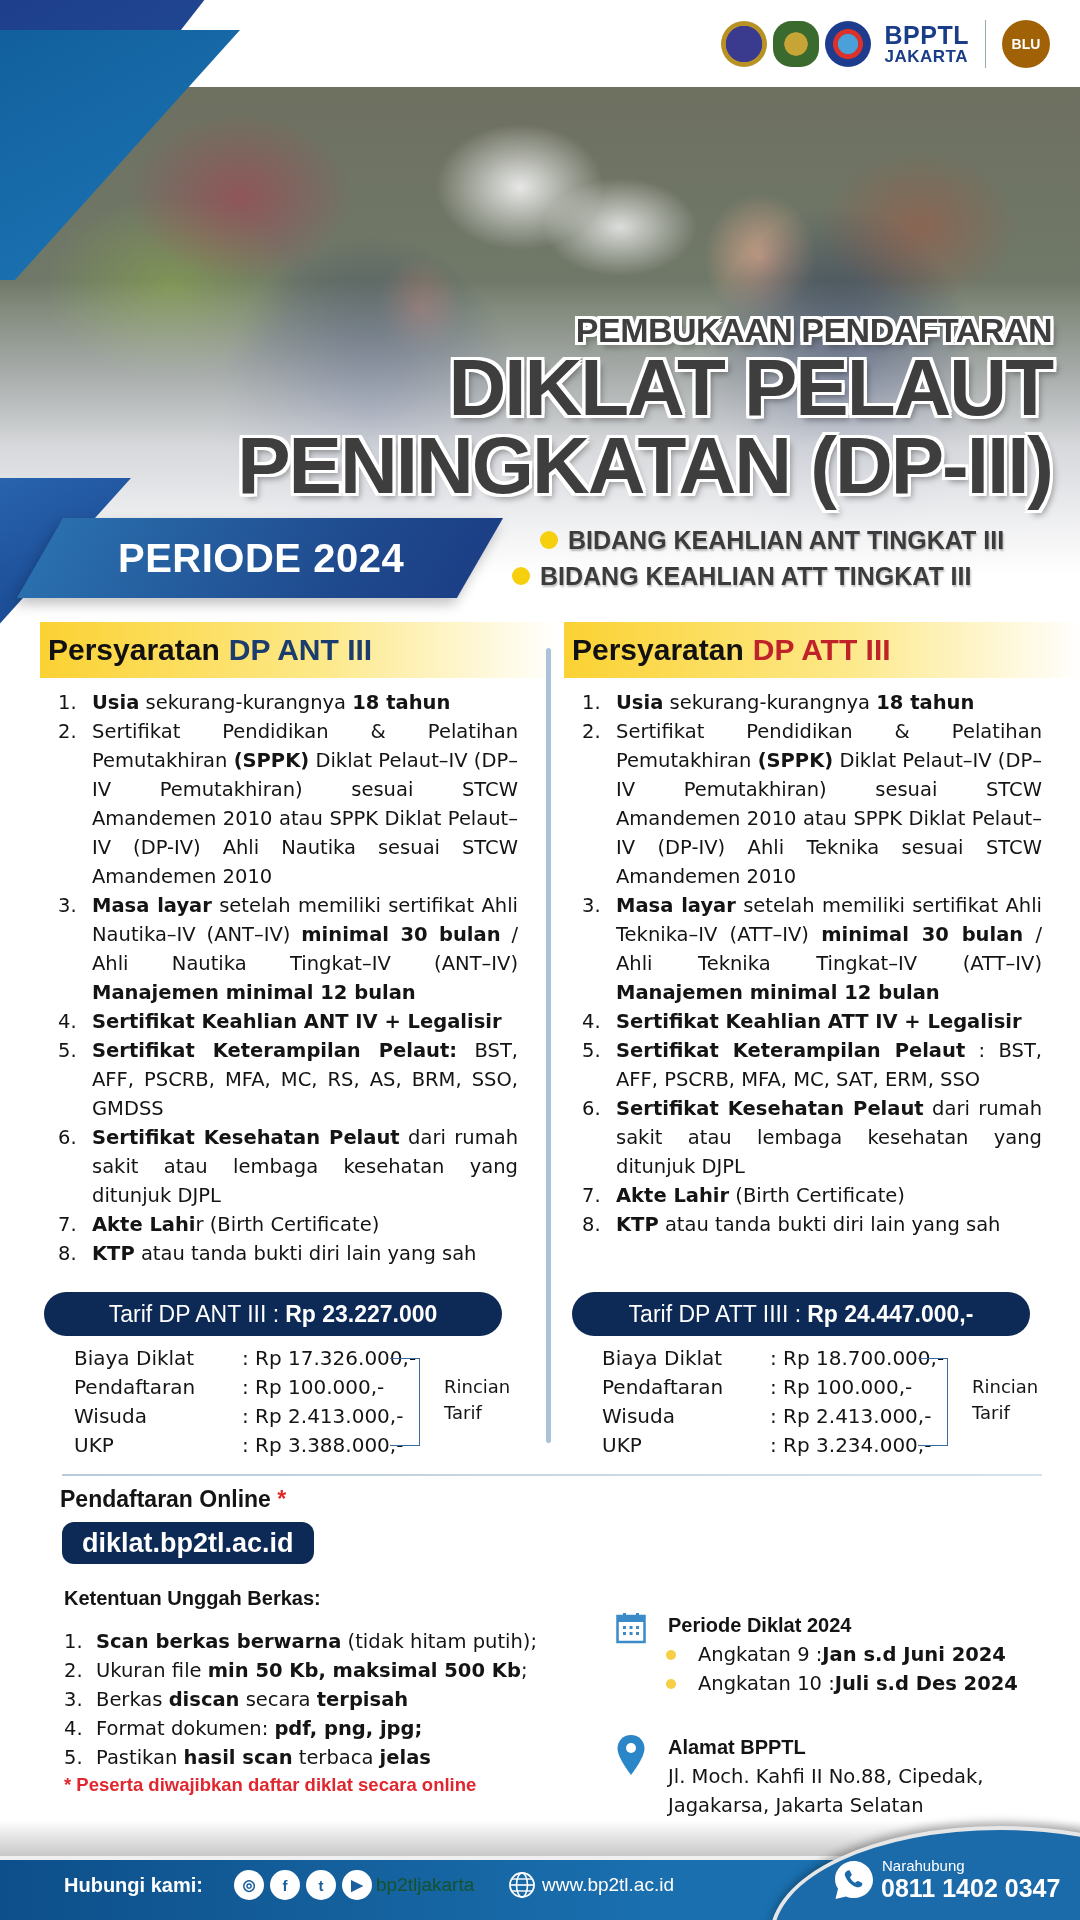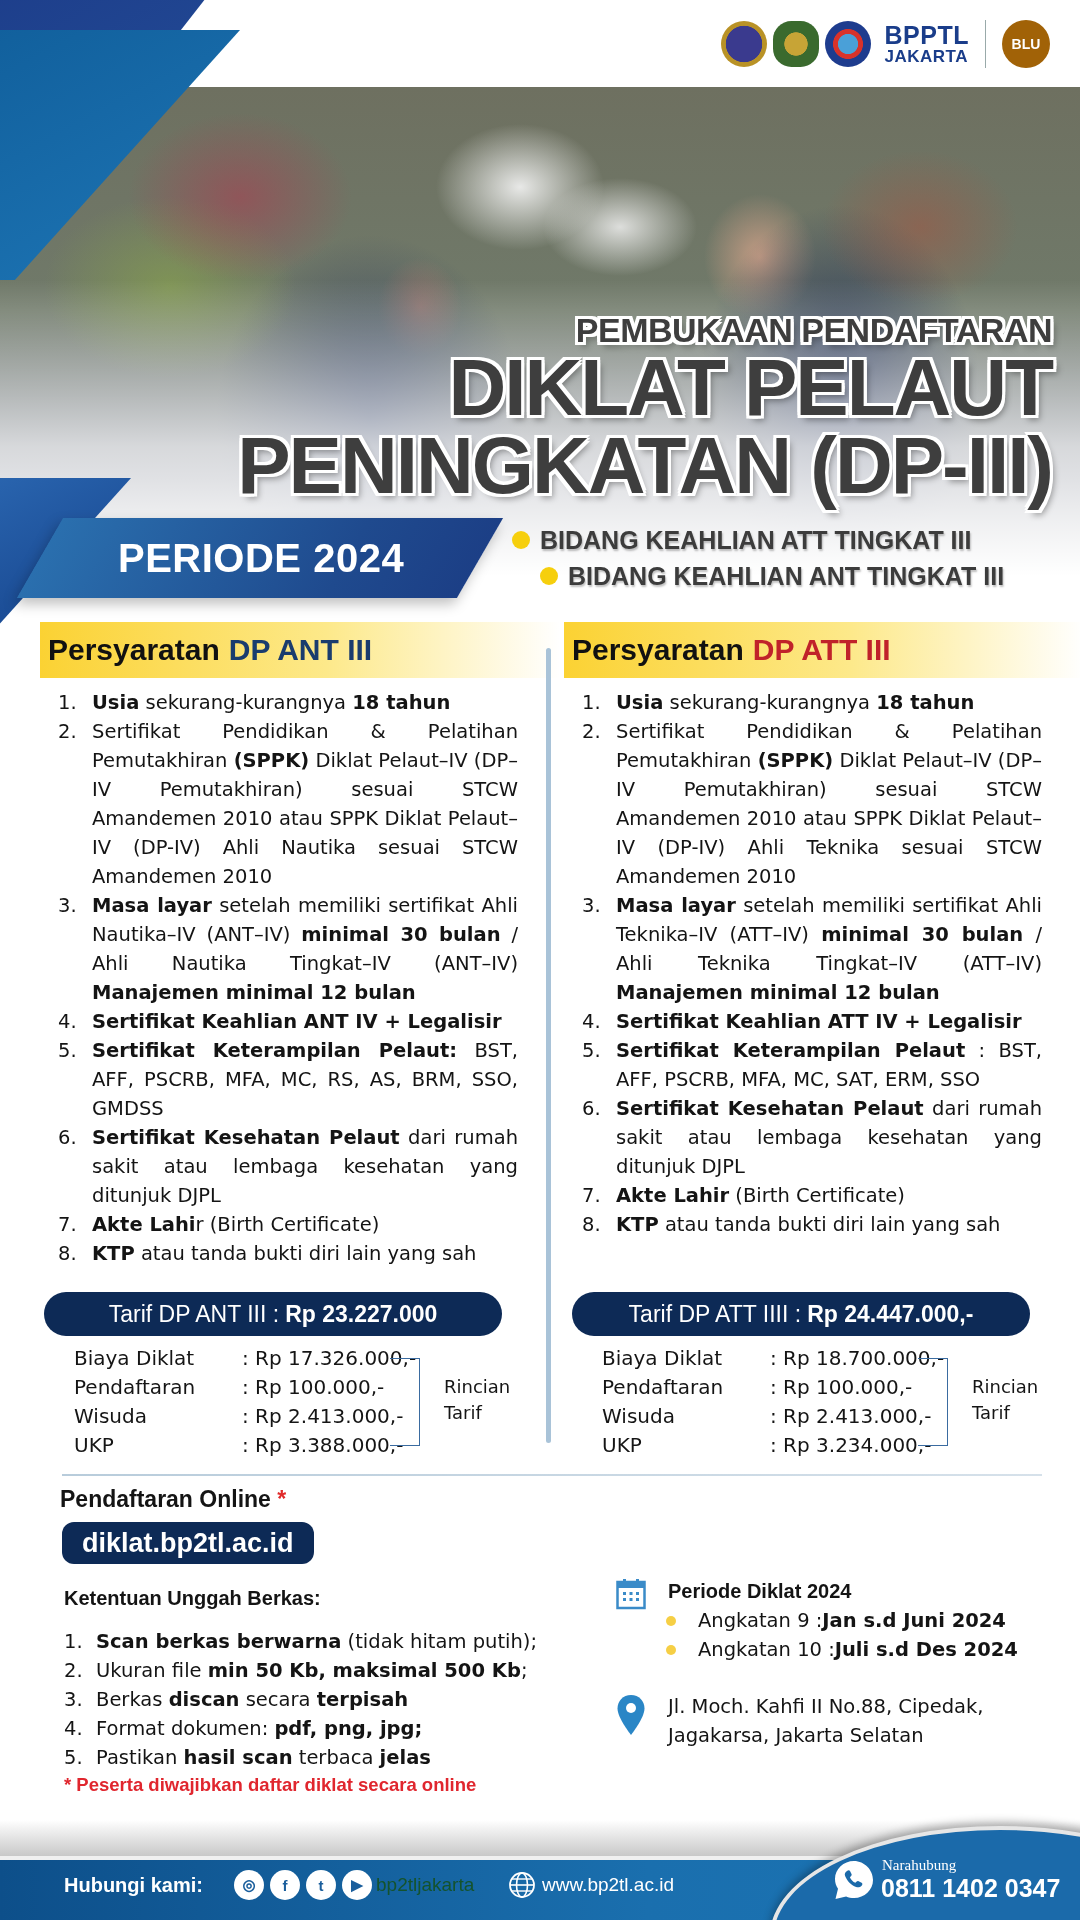--- a/index.html
+++ b/index.html
@@ -95,38 +95,38 @@
   .ketentuan { position: absolute; left: 64px; top: 1587px; width: 520px; }
   .ketentuan-title { font-family: "Liberation Sans", sans-serif; font-weight: bold; font-size: 20px; color: #141414; margin-bottom: 17px; }
   .ket-list { list-style: none; }
   .ket-list li { display: flex; font-size: 19.5px; line-height: 29px; color: #141414; }
   .ket-num { width: 32px; flex: none; }
   .note-red { position: absolute; left: 64px; top: 1774px; font-size: 18.5px; font-weight: bold; color: #e0262e; font-family: "Liberation Sans", sans-serif; }
 
   .info-right { position: absolute; left: 614px; top: 1576px; width: 440px; }
   .info-block { position: relative; padding-left: 54px; }
   .info-icon { position: absolute; left: 2px; top: 2px; }
-  .info-title { font-family: "Liberation Sans", sans-serif; font-weight: bold; font-size: 20px; color: #141414; line-height: 30px; }
+  .info-title { font-family: "Liberation Sans", sans-serif; font-weight: bold; font-size: 20px; color: #141414; line-height: 30px; margin-top: 34px; }
   .angkatan { display: flex; align-items: center; font-size: 19.5px; line-height: 29px; color: #141414; }
   .dot-s { width: 10px; height: 10px; border-radius: 50%; background: #f6cf45; margin-right: 22px; margin-left: -2px; }
   .addr { font-size: 19.5px; line-height: 29px; color: #141414; }
   .info-block.b2 { margin-top: 28px; }
 
   
   .footer-shade { position: absolute; left: 0; top: 1820px; width: 1080px; height: 36px; background: linear-gradient(180deg,#ffffff,#c8c8c8); }
   .footer { position: absolute; left: 0; top: 1856px; width: 1080px; height: 64px; background: linear-gradient(90deg,#0d4f8a,#1a6fae 60%,#1b74b4); border-top: 4px solid #f0f0f0; }
   .footer-arc { position: absolute; left: 770px; top: 1826px; width: 460px; height: 220px; border-radius: 50%; background: #1b6aaa; border: 4px solid #e6e6e6; box-shadow: 0 -4px 8px rgba(0,0,0,0.3); }
   .hubungi { position: absolute; left: 64px; top: 1874px; font-family: "Liberation Sans", sans-serif; font-weight: bold; font-size: 20px; color: #fff; }
   .socials { position: absolute; left: 234px; top: 1870px; display: flex; gap: 6px; }
   .soc { width: 30px; height: 30px; border-radius: 50%; background: #fff; color: #1a5e9c; display: flex; align-items: center; justify-content: center; font-weight: bold; font-size: 15px; font-family: "Liberation Sans", sans-serif; }
   .handle { position: absolute; left: 376px; top: 1874px; font-size: 19px; color: #14532d; font-family: "Liberation Sans", sans-serif; }
   .web-icon { position: absolute; left: 508px; top: 1871px; }
   .web { position: absolute; left: 542px; top: 1874px; font-size: 19px; color: #fff; font-family: "Liberation Sans", sans-serif; }
   .wa-icon { position: absolute; left: 832px; top: 1858px; width: 44px; height: 44px; }
-  .nara-label { position: absolute; left: 882px; top: 1857px; font-size: 15px; color: #fff; font-family: Liberation Serif, serif; text-align: right; }
+  .nara-label { position: absolute; left: 882px; top: 1857px; font-size: 15px; color: #fff; font-family: Liberation Sans, sans-serif; text-align: right; }
   .nara-phone { position: absolute; left: 881px; top: 1874px; font-size: 25px; font-weight: bold; color: #fff; font-family: "Liberation Sans", sans-serif; }
 </style>
 </head>
 <body>
 
 <div class="hero">
   <div class="hero-photo"></div>
   <div class="hero-fade"></div>
   <div class="corner-stripe-1"></div>
   <div class="corner-stripe-2"></div>
@@ -148,27 +148,27 @@
     <div class="t-kicker t-outline">PEMBUKAAN PENDAFTARAN</div>
     <div class="t-main1 t-outline">DIKLAT PELAUT</div>
     <div class="t-main2 t-outline">PENINGKATAN (DP-III)</div>
   </div>
 </div>
 
 <div class="periode-band"></div>
 <div class="periode-text">PERIODE 2024</div>
 
 <div class="bidang">
+  <div class="bidang-row">
+    <span class="dot-y"></span>
+    <span>BIDANG KEAHLIAN ANT TINGKAT III</span>
+  </div>
   <div class="bidang-row r2">
     <span class="dot-y"></span>
     <span>BIDANG KEAHLIAN ATT TINGKAT III</span>
-  </div>
-  <div class="bidang-row">
-    <span class="dot-y"></span>
-    <span>BIDANG KEAHLIAN ANT TINGKAT III</span>
   </div>
 </div>
 
 <div class="col col-left">
   <div class="req-head">
     <span>Persyaratan</span>
     <span class="accent-blue">DP ANT III</span>
   </div>
   <ol class="req-list">
       <li>
@@ -370,20 +370,21 @@
       <span class="dot-s"></span>
       <span>Angkatan 10 : </span>
       <b>Juli s.d Des 2024</b>
     </div>
   </div>
   <div class="info-block b2">
     <svg class="info-icon" width="30" height="42" viewBox="0 0 30 42">
       <path d="M15 1C7 1 1.5 7 1.5 14.5 1.5 24 15 41 15 41S28.5 24 28.5 14.5C28.5 7 23 1 15 1Z" fill="#2a86c6"></path>
       <circle cx="15" cy="14" r="5" fill="#fff"></circle>
     </svg>
+    <div class="info-title">Alamat BPPTL</div>
     <div class="addr">Jl. Moch. Kahfi II No.88, Cipedak,</div>
     <div class="addr">Jagakarsa, Jakarta Selatan</div>
   </div>
 </div>
 
 <div class="footer-shade"></div>
 <div class="footer"></div>
 <div class="footer-arc"></div>
 <div class="hubungi">Hubungi kami:</div>
 <div class="socials">

